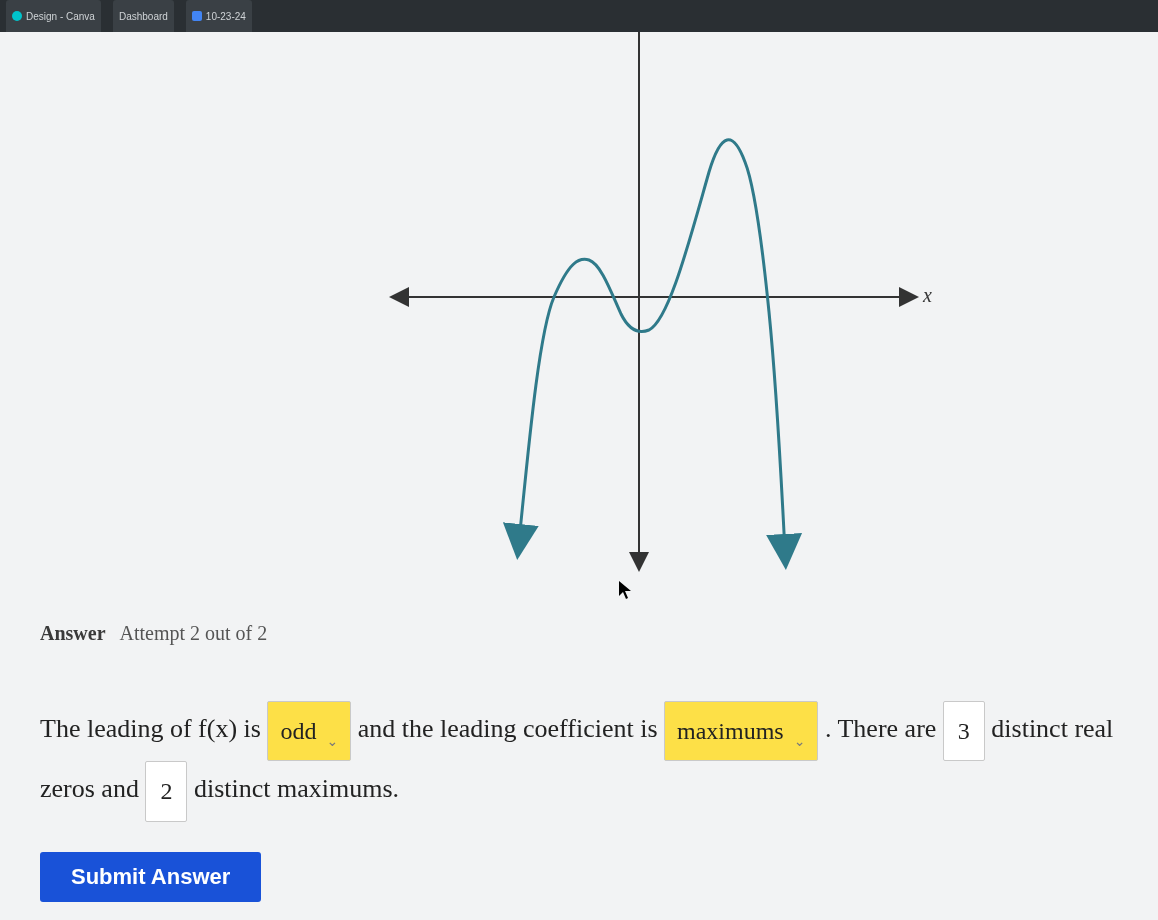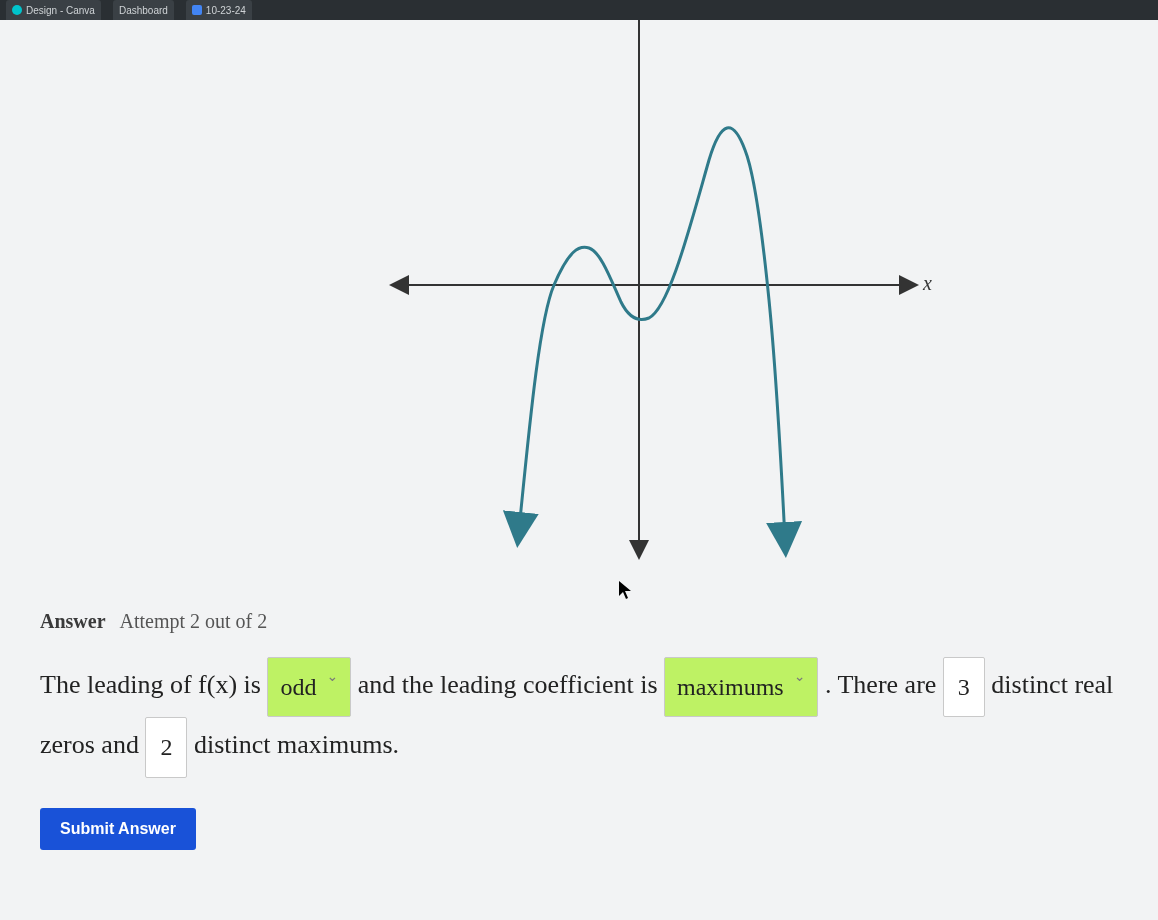--- a/index.html
+++ b/index.html
@@ -6,21 +6,21 @@
   html, body { margin: 0; padding: 0; }
   body {
     width: 1158px;
     height: 920px;
     font-family: Georgia, 'Times New Roman', serif;
     background: #f2f3f4;
     color: #333;
     overflow: hidden;
   }
   .browser-bar {
-    height: 20px;
+    height: 32px;
     background: #2a2f33;
     display: flex;
     align-items: center;
     gap: 12px;
     padding: 0 6px;
     font-family: Arial, sans-serif;
     font-size: 10px;
     color: #cfd3d6;
   }
   .tab {
@@ -46,38 +46,38 @@
     padding-top: 0;
   }
   svg.graph { display:block; }
   .answer-block {
     margin-top: 30px;
   }
   .answer-head {
     font-family: Georgia, serif;
     font-size: 20px;
     color: #555;
-    margin-bottom: 24px;
+    margin-bottom: 56px;
   }
   .answer-head .bold {
     font-weight: 700;
     color: #3a3a3a;
     margin-right: 10px;
   }
   .sentence {
     font-size: 26px;
     line-height: 2.1;
     color: #222;
   }
   .select {
     display: inline-flex;
-    align-items: flex-start;
+    align-items: flex-end;
     gap: 10px;
     border: 1px solid #c9c9c9;
-    background: #bef264;
+    background: #fde047;
     padding: 4px 12px;
     font-size: 24px;
     color: #222;
     border-radius: 2px;
     vertical-align: middle;
     cursor: pointer;
   }
   .select .chev {
     font-size: 14px;
     color: #7a7a7a;
@@ -93,23 +93,23 @@
     border-radius: 2px;
     vertical-align: middle;
     color: #222;
   }
   .submit-btn {
     margin-top: 30px;
     display: inline-block;
     background: #1952d8;
     color: #fff;
     font-family: Arial, sans-serif;
-    font-size: 16px;
+    font-size: 22px;
     font-weight: 600;
-    padding: 12px 20px;
+    padding: 12px 31px;
     border-radius: 3px;
     border: none;
     cursor: pointer;
   }
   .cursor-ptr {
     position: absolute;
     width: 14px; height: 20px;
   }
 </style>
 </head>

